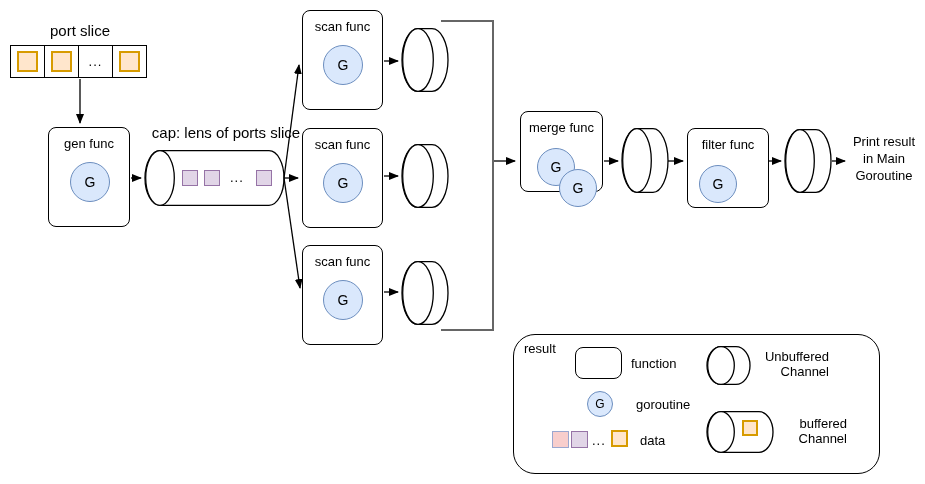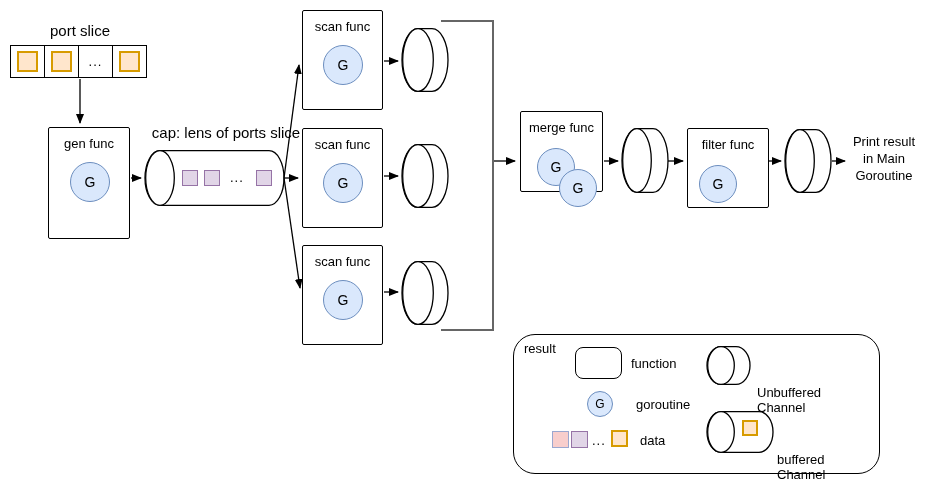--- a/index.html
+++ b/index.html
@@ -2,27 +2,27 @@
 <html style="--g-fill: #dae8fc; --g-stroke: #6c8ebf; --o-fill: #ffe6cc; --o-stroke: #d79b00; --p-fill: #e1d5e7; --p-stroke: #9673a6; --k-fill: #f8cecc; --k-stroke: #9aa7cf;"><head>
 <meta charset="utf-8">
 <style>
   * { margin:0; padding:0; box-sizing:border-box; }
   html,body { background:#fff; }
   body { font-family:"Liberation Sans", sans-serif; color:#000; }
   .canvas { position:relative; width:925px; height:484px; background:#fff; overflow:hidden; }
 
   .abs { position:absolute; }
   .lbl { font-size:15px; white-space:nowrap; }
-  .center-text { text-align:left;margin-top:36px; }
+  .center-text { text-align:right; }
 
   
   svg.overlay { position:absolute; left:0; top:0; width:925px; height:484px; pointer-events:none; z-index:6; }
 
   
-  .func-box { position:absolute; background:#fff; border:1.3px solid #000; border-radius:2px; z-index:2; }
+  .func-box { position:absolute; background:#fff; border:1.3px solid #000; border-radius:8px; z-index:2; }
   .func-box .box-label { position:absolute; top:8px; left:0; right:0; text-align:center; font-size:13px; }
 
   
   .g-circle {
     position:absolute; width:40px; height:40px; border-radius:50%;
     background:var(--g-fill); border:1px solid var(--g-stroke);
     display:flex; align-items:center; justify-content:center; font-size:14px;
   }
   .g-circle.small { width:26px; height:26px; font-size:12px; }
   .g-circle.merge { width:38px; height:38px; }
@@ -68,21 +68,21 @@
       </div>
     <div class="cell">
         <div class="csq"></div>
       </div>
     <div class="cell dots">...</div>
     <div class="cell">
         <div class="csq"></div>
       </div>
   </div>
 
-  <div class="func-box" style="left:48px; top:127px; width:82px; height:112px;">
+  <div class="func-box" style="left:48px; top:127px; width:82px; height:100px;">
     <div class="box-label">gen func</div>
     <div class="g-circle" style="left:21px; top:34px;">G</div>
   </div>
 
   <div class="abs lbl" style="left:151px; top:124px; width:150px; text-align:center;">cap: lens of ports slice</div>
 
   <div class="cyl" style="left: 145px; top: 150px; width: 139px; height: 56px;">
       <svg width="139" height="56" viewBox="0 0 139 56">
         <path d="M 15 0.7 L 124 0.7 A 15 27.3 0 0 1 124 55.3 L 15 55.3 A 15 27.3 0 0 1 15 0.7 Z" fill="#fff" stroke="#000" stroke-width="1.3"></path>
         <ellipse cx="15" cy="28" rx="14.3" ry="27.3" fill="#fff" stroke="#000" stroke-width="1.3"></ellipse>

